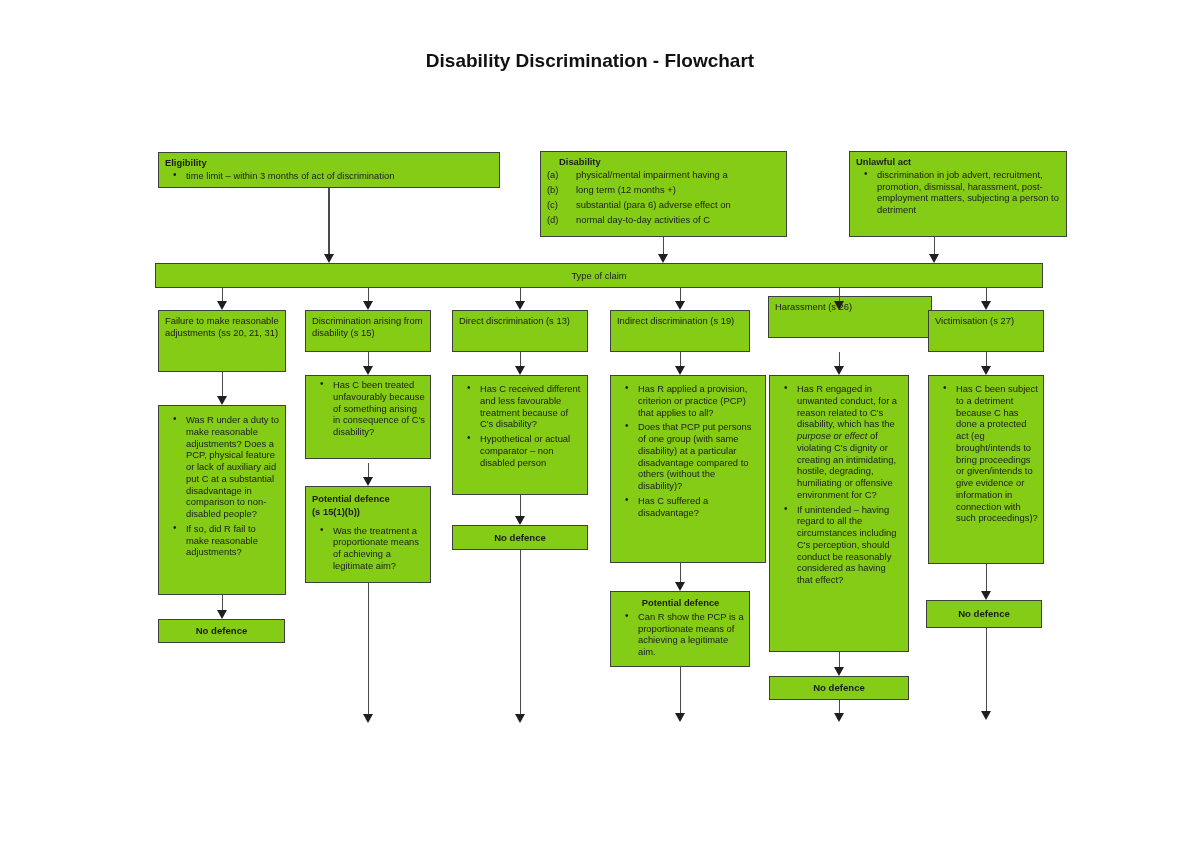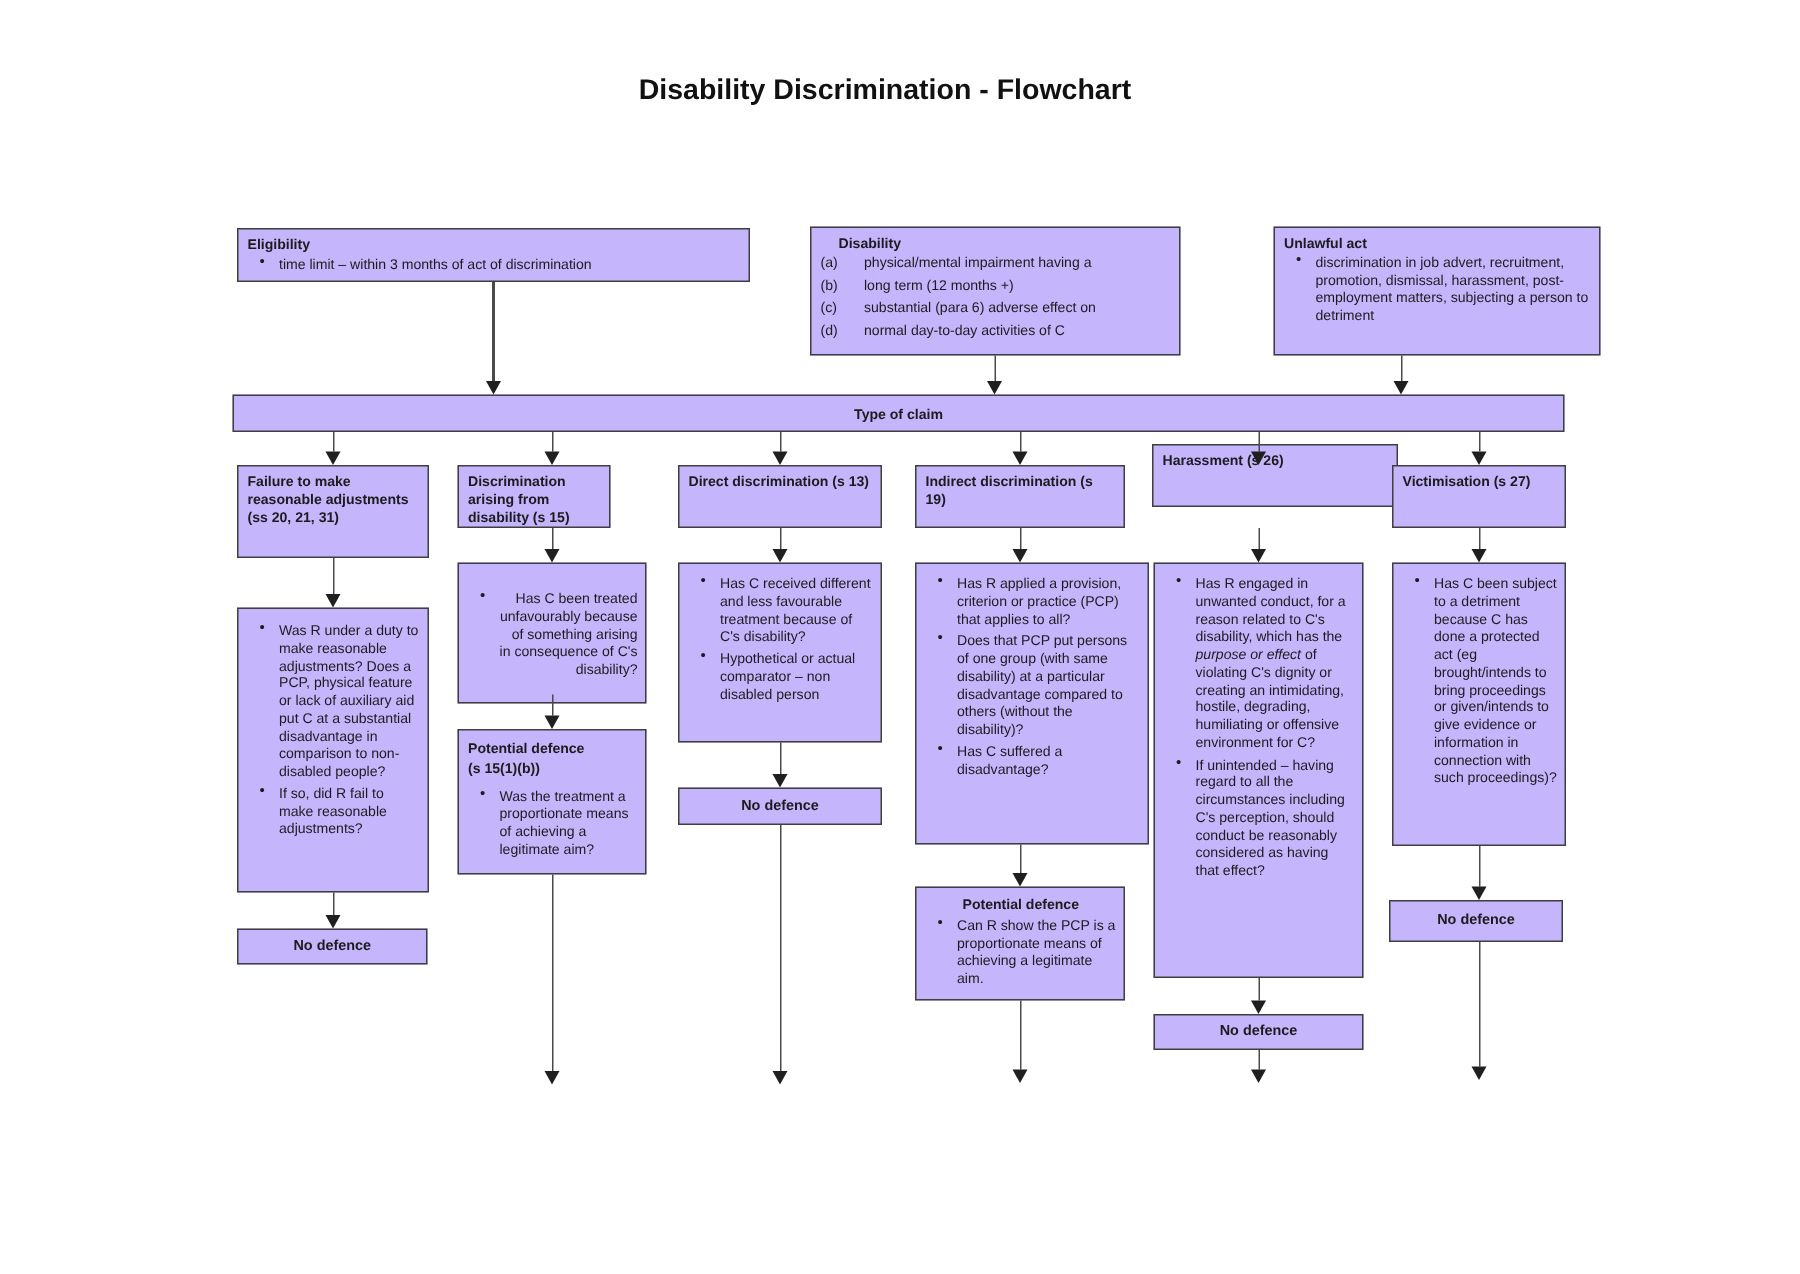--- a/index.html
+++ b/index.html
@@ -1,23 +1,23 @@
 <!DOCTYPE html>
 <html><head>
 <meta charset="utf-8">
 <style>
   html,body{margin:0;padding:0;background:#ffffff;}
   .page{position:relative;width:1200px;height:849px;background:#ffffff;overflow:hidden;
         font-family:"Liberation Sans","DejaVu Sans",sans-serif;color:#1c1c1c;}
   .title{position:absolute;left:0;top:50px;width:1180px;text-align:center;
          font-size:19px;font-weight:bold;color:#111;}
-  .box{position:absolute;background:#c4b5fd;border:1.5px solid #3f3f3f;box-sizing:border-box;
+  .box{position:absolute;background:#84cc16;border:1.5px solid #3f3f3f;box-sizing:border-box;
        font-size:9.4px;line-height:1.25;padding:4px 5px 4px 6px;}
   .box .hd{font-weight:bold;margin-bottom:1px;}
-  .hdr{font-weight:bold;}
+  .hdr{font-weight:normal;}
   .center{display:flex;align-items:center;justify-content:center;text-align:center;}
   .nodef{font-weight:bold;font-size:9.6px;}
   ul.bl{margin:1px 0 0 0;padding:0 0 0 21px;list-style:none;}
   ul.bl li{position:relative;margin:0 0 3px 0;}
   ul.bl li::before{content:"\2022";position:absolute;left:-13px;top:-1px;font-size:10px;}
   .lrow{display:flex;margin-bottom:3.2px;}
   .lrow .lab{width:29px;flex:0 0 29px;}
   .vl{position:absolute;width:1.5px;background:#4a4a4a;}
   .ah{position:absolute;width:0;height:0;border-left:5px solid transparent;
       border-right:5px solid transparent;border-top:9px solid #1f1f1f;}
@@ -64,21 +64,21 @@
       </ul>
   </div>
 
   <div class="box center" style="left:155px;top:263px;width:888px;height:25px;padding:0;">
     <span class="hdr">Type of claim</span>
   </div>
 
   <div class="box" style="left:158px;top:310px;width:128px;height:62px;">
     <span class="hdr">Failure to make reasonable adjustments (ss 20, 21, 31)</span>
   </div>
-  <div class="box" style="left:305px;top:310px;width:102px;height:42px;">
+  <div class="box" style="left:305px;top:310px;width:126px;height:42px;">
     <span class="hdr">Discrimination arising from disability (s 15)</span>
   </div>
   <div class="box" style="left:452px;top:310px;width:136px;height:42px;">
     <span class="hdr">Direct discrimination (s 13)</span>
   </div>
   <div class="box" style="left:610px;top:310px;width:140px;height:42px;">
     <span class="hdr">Indirect discrimination (s 19)</span>
   </div>
   <div class="box" style="left:768px;top:296px;width:164px;height:42px;">
     <span class="hdr">Harassment (s 26)</span>
@@ -90,21 +90,21 @@
   <div class="box" style="left:158px;top:405px;width:128px;height:190px;padding-top:7px;">
     <ul class="bl">
       <li>Was R under a duty to make reasonable adjustments? Does a PCP, physical feature or lack of auxiliary aid put C at a substantial disadvantage in comparison to non-disabled people?</li>
       <li>If so, did R fail to make reasonable adjustments?</li>
     </ul>
   </div>
   <div class="box center" style="left:158px;top:619px;width:127px;height:24px;padding:0;">
     <span class="nodef">No defence</span>
   </div>
 
-  <div class="box" style="left:305px;top:375px;width:126px;height:94px;padding-top:16px;text-align:right;">
+  <div class="box" style="left:305px;top:375px;width:126px;height:84px;padding-top:2px;">
     <ul class="bl">
       <li>Has C been treated unfavourably because of something arising in consequence of C's disability?</li>
     </ul>
   </div>
   <div class="box" style="left:305px;top:486px;width:126px;height:97px;padding-top:6px;">
     <div class="hd">Potential defence</div>
     <div class="hd" style="margin-bottom:7px;">(s 15(1)(b))</div>
     <ul class="bl">
       <li>Was the treatment a proportionate means of achieving a legitimate aim?</li>
     </ul>

